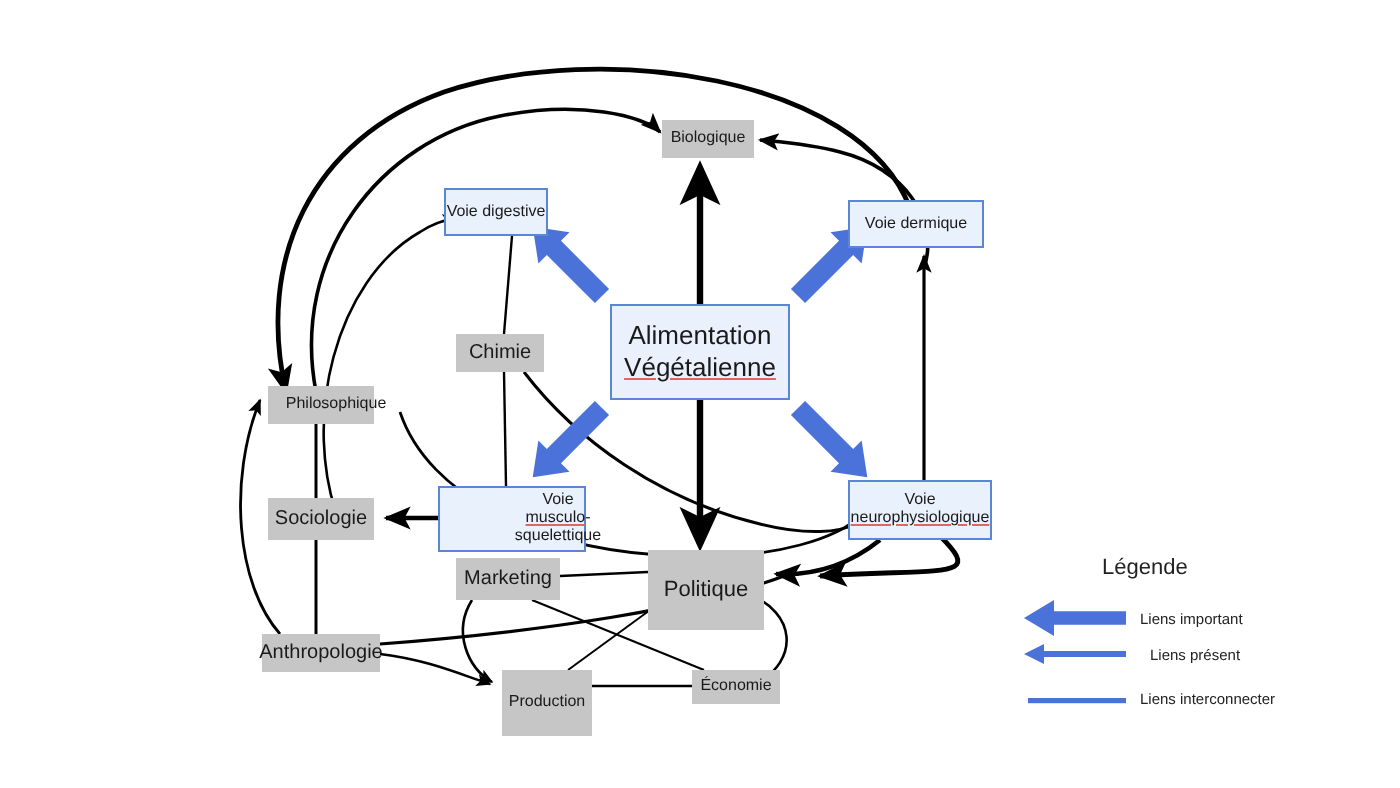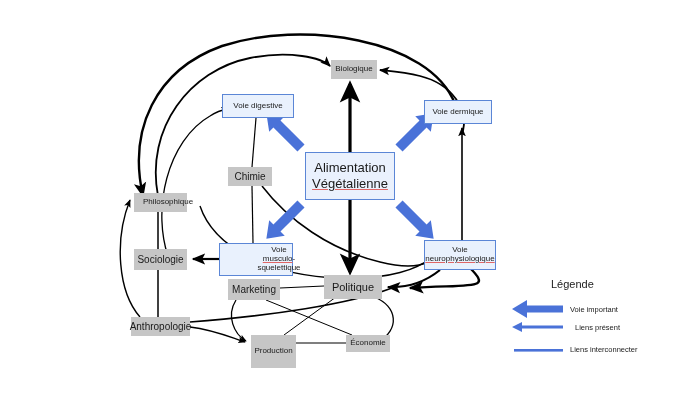--- a/index.html
+++ b/index.html
@@ -172,21 +172,21 @@
     <span>
       <span>Alimentation</span><br>
       <span class="spell">Végétalienne</span>
     </span>
   </div>
 
   <div class="node node-gray" style="left:331px; top:60px; width:46px; height:19px;">
     <span>Biologique</span>
   </div>
 
-  <div class="node node-blue" style="left:222px; top:94px; width:72px; height:24px;">
+  <div class="node node-blue" style="left:222px; top:94px; width:52px; height:24px;">
     <span>Voie digestive</span>
   </div>
 
   <div class="node node-blue" style="left:424px; top:100px; width:68px; height:24px;">
     <span>Voie dermique</span>
   </div>
 
   <div class="node node-gray node-big" style="left:228px; top:167px; width:44px; height:19px;text-align:right;">
     <span>Chimie</span>
   </div>
@@ -210,37 +210,37 @@
     <span>
       <span>Voie</span><br>
       <span class="spell">neurophysiologique</span>
     </span>
   </div>
 
   <div class="node node-gray node-big" style="left:228px; top:279px; width:52px; height:21px;">
     <span>Marketing</span>
   </div>
 
-  <div class="node node-gray node-big" style="left:324px; top:275px; width:58px; height:24px; font-size:11px;">
+  <div class="node node-gray node-big" style="left:324px; top:275px; width:58px; height:40px; font-size:11px;">
     <span>Politique</span>
   </div>
 
   <div class="node node-gray node-big" style="left:131px; top:317px; width:59px; height:19px;">
     <span>Anthropologie</span>
   </div>
 
   <div class="node node-gray" style="left:251px; top:335px; width:45px; height:33px;">
     <span>Production</span>
   </div>
 
   <div class="node node-gray" style="left:346px; top:335px; width:44px; height:17px;">
     <span>Économie</span>
   </div>
 
   <div class="legend-title" style="left:551px; top:278px;">Légende</div>
 
-  <div class="legend-label" style="left:570px; top:305px;">Voie important</div>
+  <div class="legend-label" style="left:570px; top:305px;">Liens important</div>
 
   <div class="legend-label" style="left:575px; top:323px;">Liens présent</div>
 
   <div class="legend-label" style="left:570px; top:345px;">Liens interconnecter</div>
 
 </div>
 
 </body></html>

